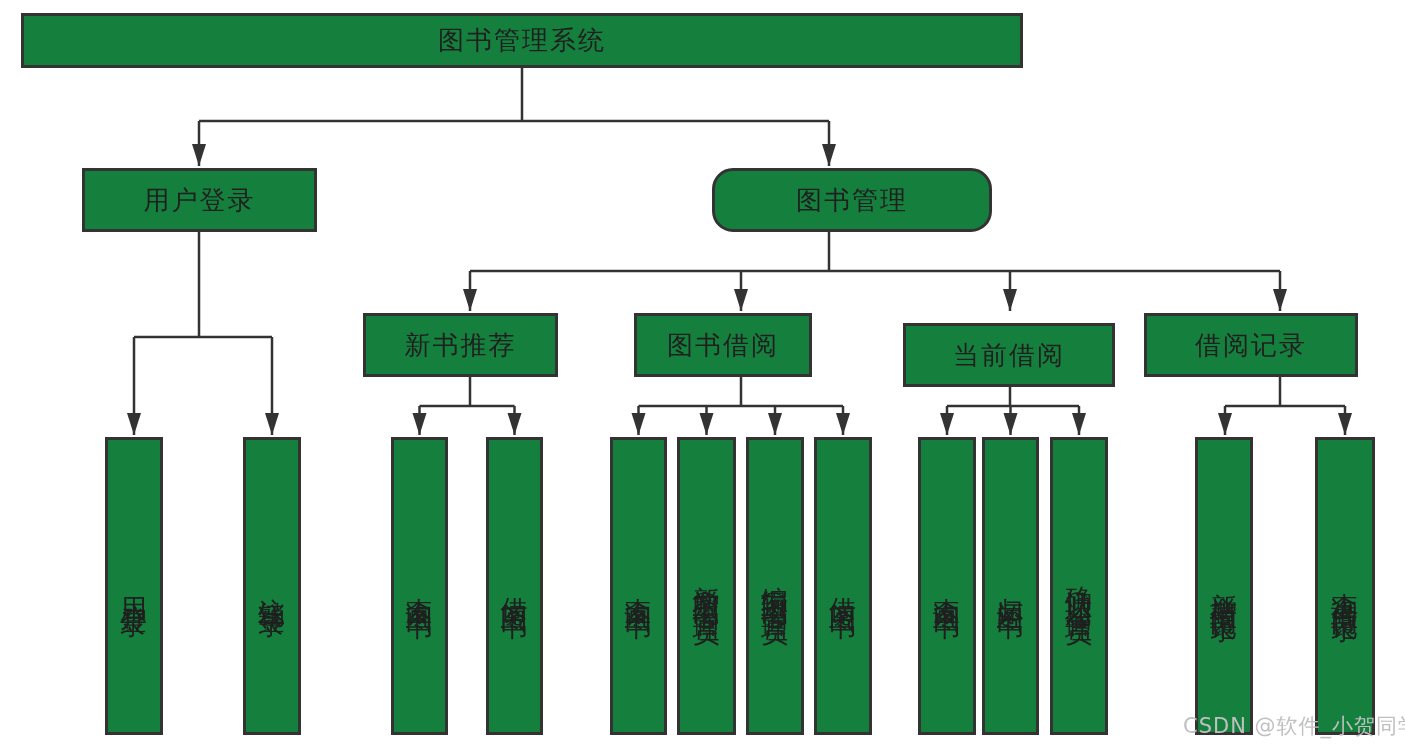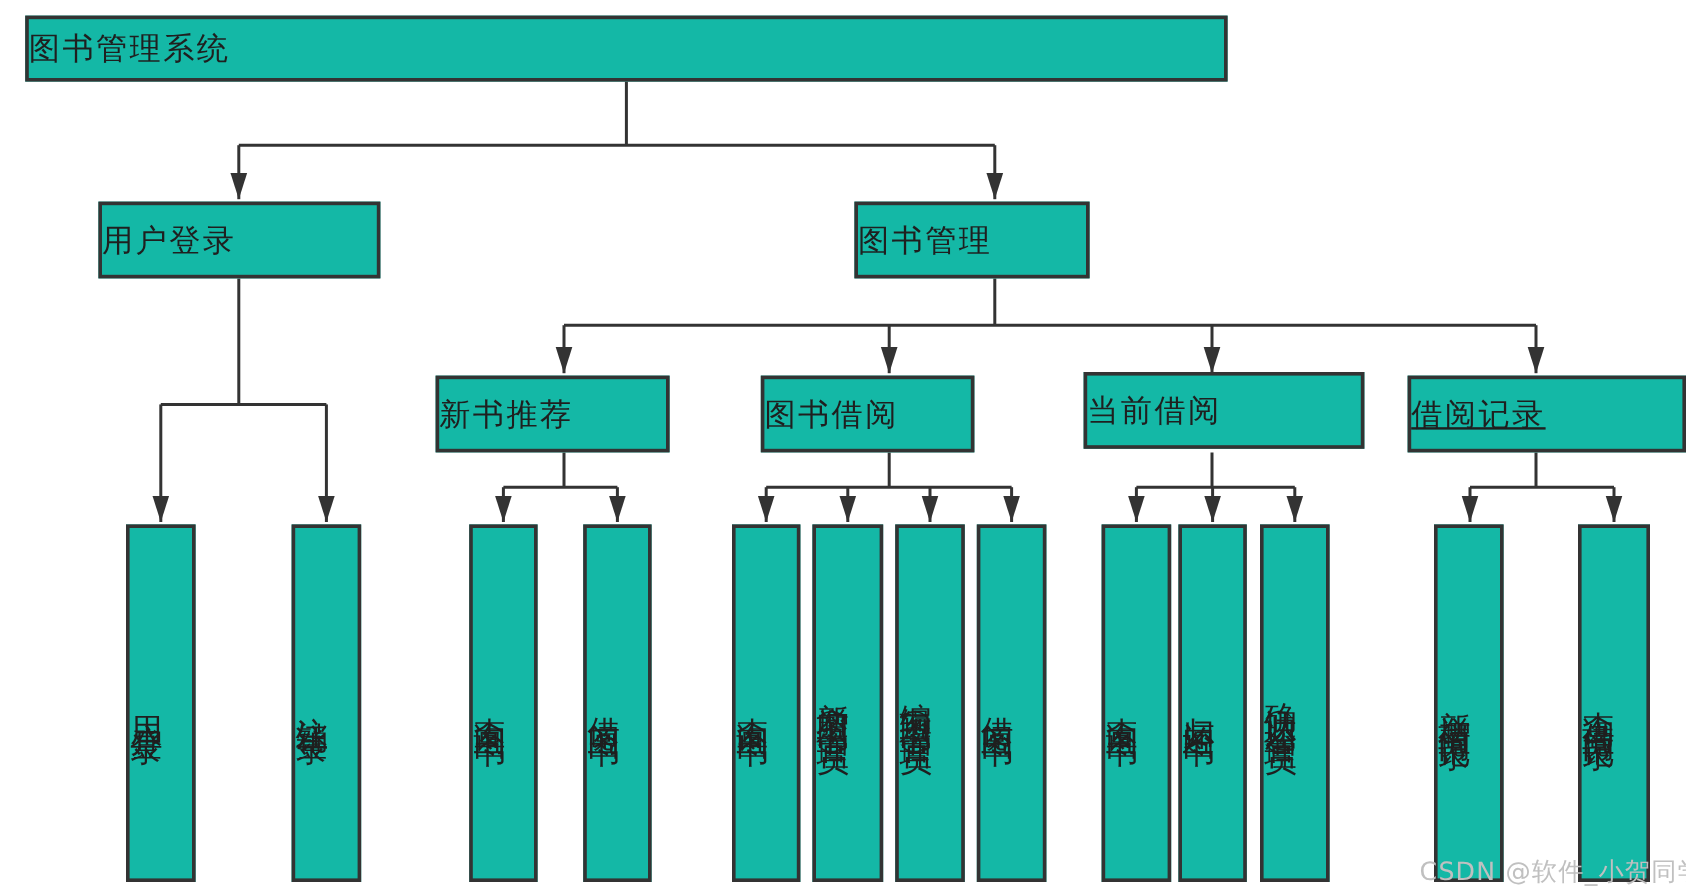--- a/index.html
+++ b/index.html
@@ -14,24 +14,25 @@
     position:absolute; left:0; top:0;
     width:1405px; height:747px;
     pointer-events:none;
   }
   svg.connectors path.ln, svg.connectors line.ln {
     stroke:#333333; stroke-width:2.5; fill:none;
   }
   .node {
     position:absolute;
     box-sizing:border-box;
-    background:#14b8a6;
+    background:#15803d;
     border:3px solid #333333;
     display:flex;
     align-items:center;
+    justify-content:center;
     color:#1f1f1f;
   }
   .h-label {
     font-size:26px;
     letter-spacing:2px;
     white-space:nowrap;
     color:#1f1f1f;
   }
   .root-node .h-label { font-size:26px; }
   .v-label {
@@ -102,34 +103,34 @@
     </g>
   </svg>
 
   <div class="node root-node" style="left:21px;top:13px;width:1002px;height:55px;">
     <span class="h-label">图书管理系统</span>
   </div>
 
   <div class="node" style="left:82px;top:168px;width:235px;height:64px;">
     <span class="h-label">用户登录</span>
   </div>
-  <div class="node" style="left:712px;top:168px;width:196px;height:64px;">
+  <div class="node" style="left:712px;top:168px;width:280px;height:64px;border-radius:21px;">
     <span class="h-label">图书管理</span>
   </div>
 
   <div class="node" style="left:363px;top:313px;width:195px;height:64px;">
     <span class="h-label">新书推荐</span>
   </div>
   <div class="node" style="left:634px;top:313px;width:178px;height:64px;">
     <span class="h-label">图书借阅</span>
   </div>
-  <div class="node" style="left:903px;top:310px;width:234px;height:64px;">
+  <div class="node" style="left:903px;top:323px;width:212px;height:64px;">
     <span class="h-label">当前借阅</span>
   </div>
-  <div class="node" style="left:1173px;top:313px;width:232px;height:64px;text-decoration:underline;">
+  <div class="node" style="left:1144px;top:313px;width:214px;height:64px;">
     <span class="h-label">借阅记录</span>
   </div>
 
   <div class="node" style="left:105px;top:437px;width:58px;height:298px;">
     <span class="v-label">用户登录</span>
   </div>
   <div class="node" style="left:243px;top:437px;width:58px;height:298px;">
     <span class="v-label">注销登录</span>
   </div>
 

